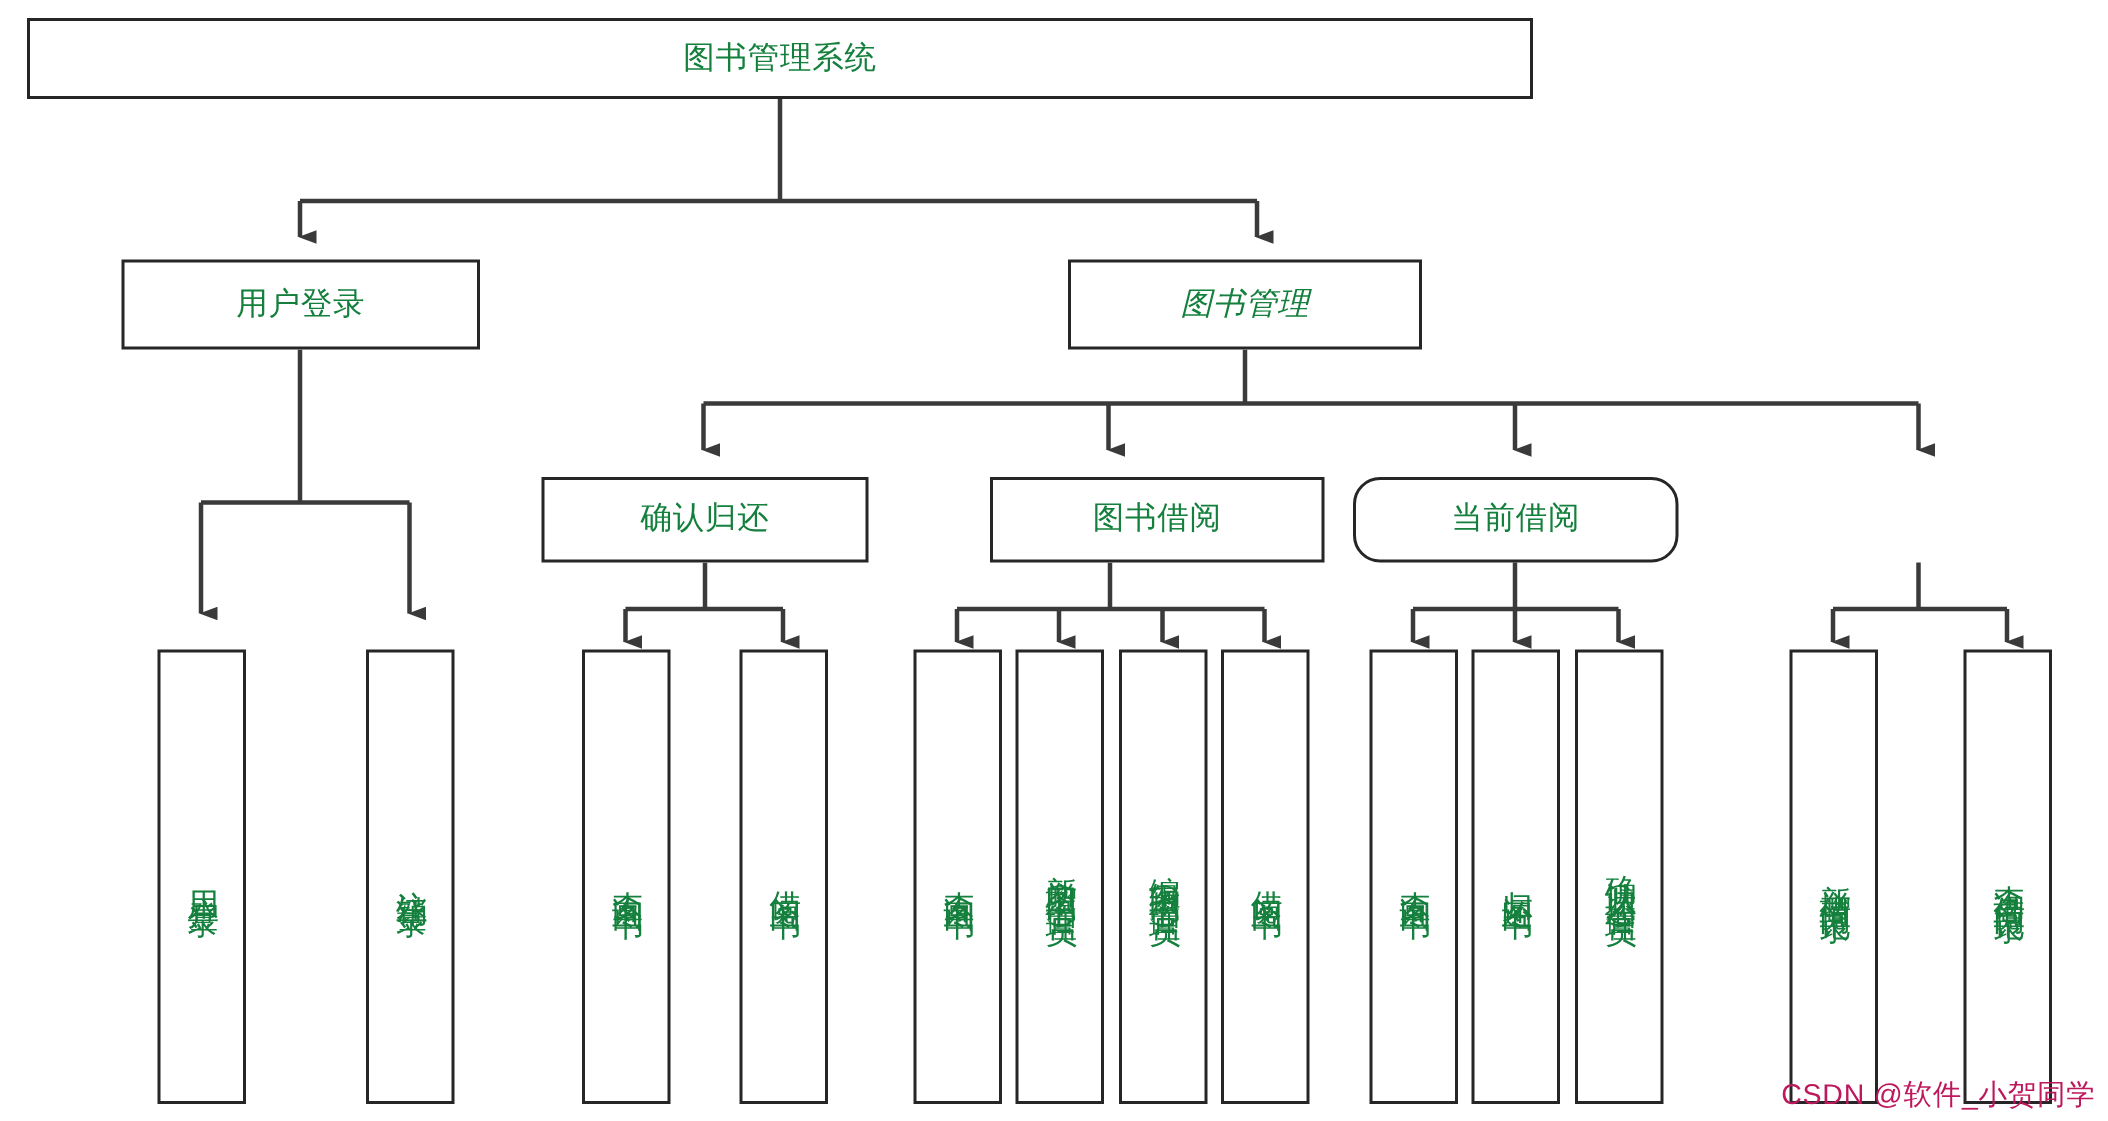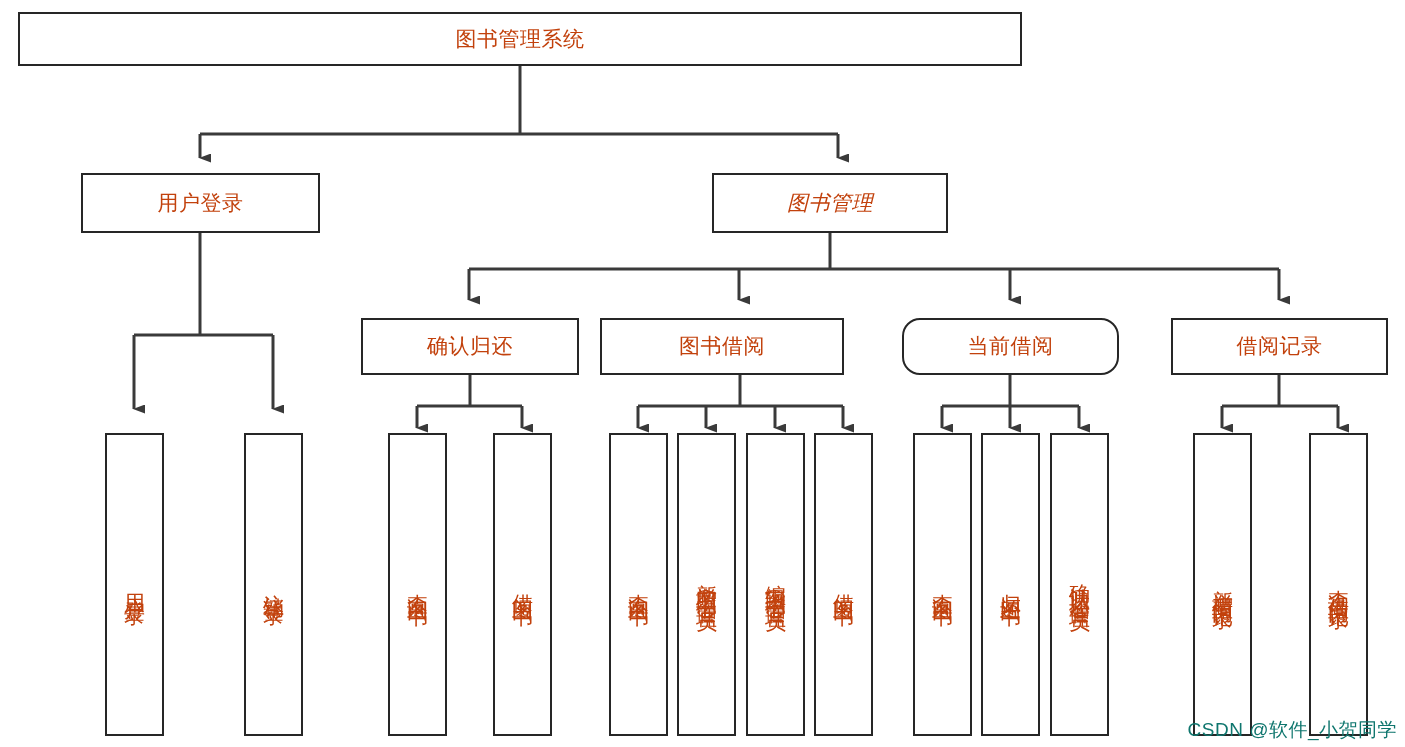--- a/index.html
+++ b/index.html
@@ -22,21 +22,21 @@
     left: 0;
     top: 0;
     width: 1405px;
     height: 747px;
   }
   .node {
     position: absolute;
     box-sizing: border-box;
     border: 2px solid #262626;
     background: #ffffff;
-    color: #c2410c;
+    color: #15803d;
     display: flex;
     align-items: center;
     justify-content: center;
     text-align: center;
   }
   .node-h {
     font-size: 21px;
     line-height: 1.15;
     letter-spacing: 0.5px;
   }
@@ -49,21 +49,21 @@
     text-orientation: upright;
     line-height: 1.05;
     letter-spacing: 4px;
     white-space: nowrap;
   }
   #watermark {
     position: absolute;
     right: 8px;
     bottom: 4px;
     font-size: 19px;
-    color: #0f766e;
+    color: #be185d;
     letter-spacing: 0.5px;
     white-space: nowrap;
   }
 </style>
 </head>
 <body>
 
 <div id="canvas">
 
   <svg id="wires" viewBox="0 0 1405 747" xmlns="http://www.w3.org/2000/svg">
@@ -123,28 +123,25 @@
   <div class="node node-h" style="left:81px; top:173px; width:239px; height:60px;">
     <span>用户登录</span>
   </div>
   <div class="node node-h" style="left:712px; top:173px; width:236px; height:60px;font-style:italic;">
     <span>图书管理</span>
   </div>
 
   <div class="node node-h" style="left:361px; top:318px; width:218px; height:57px;">
     <span>确认归还</span>
   </div>
-  <div class="node node-h" style="left:600px; top:318px; width:244px; height:57px;">
+  <div class="node node-h" style="left:660px; top:318px; width:223px; height:57px;">
     <span>图书借阅</span>
   </div>
   <div class="node node-h" style="left:902px; top:318px; width:217px; height:57px;border-radius:18px;">
     <span>当前借阅</span>
-  </div>
-  <div class="node node-h" style="left:1171px; top:318px; width:217px; height:57px;">
-    <span>借阅记录</span>
   </div>
 
   <div class="node node-v" style="left:105px; top:433px; width:59px; height:303px;">
     <span class="vtext">用户登录</span>
   </div>
   <div class="node node-v" style="left:244px; top:433px; width:59px; height:303px;">
     <span class="vtext">注销登录</span>
   </div>
 
   <div class="node node-v" style="left:388px; top:433px; width:59px; height:303px;">

